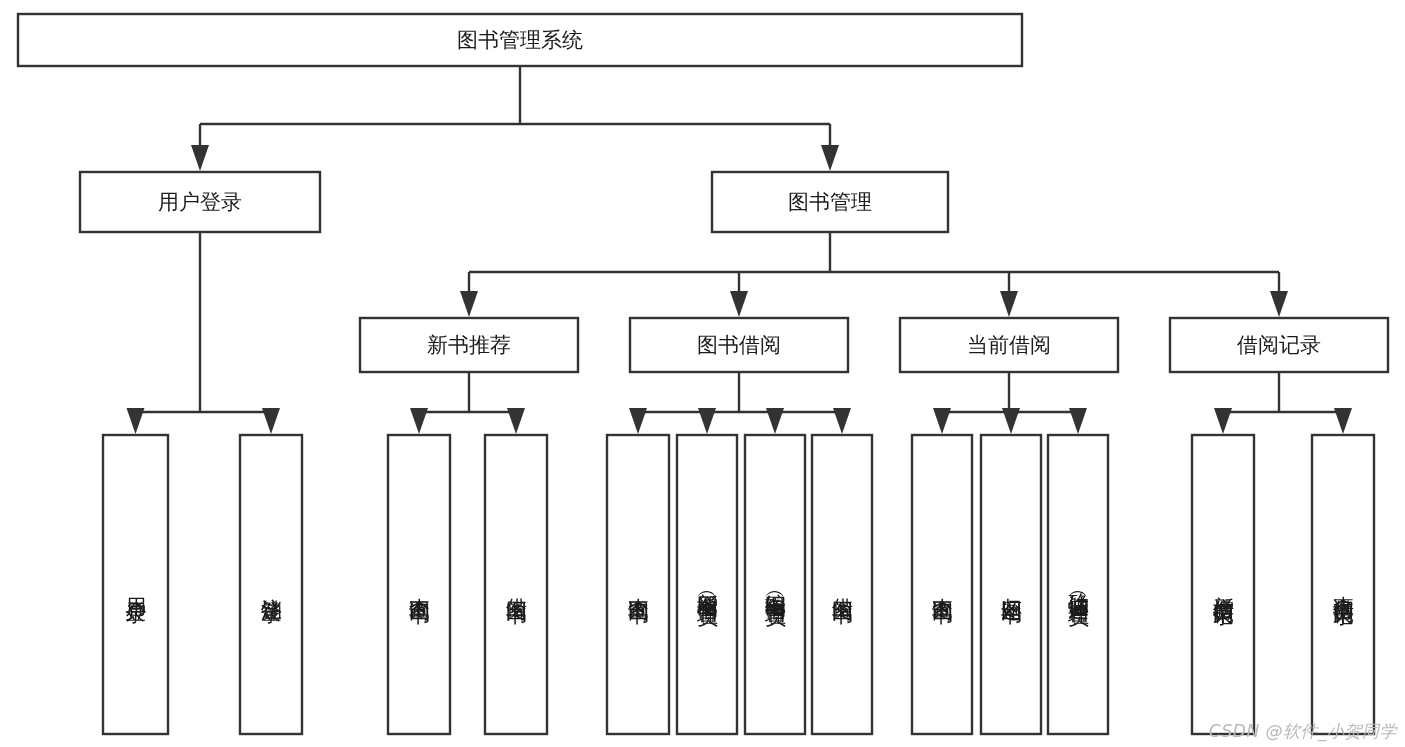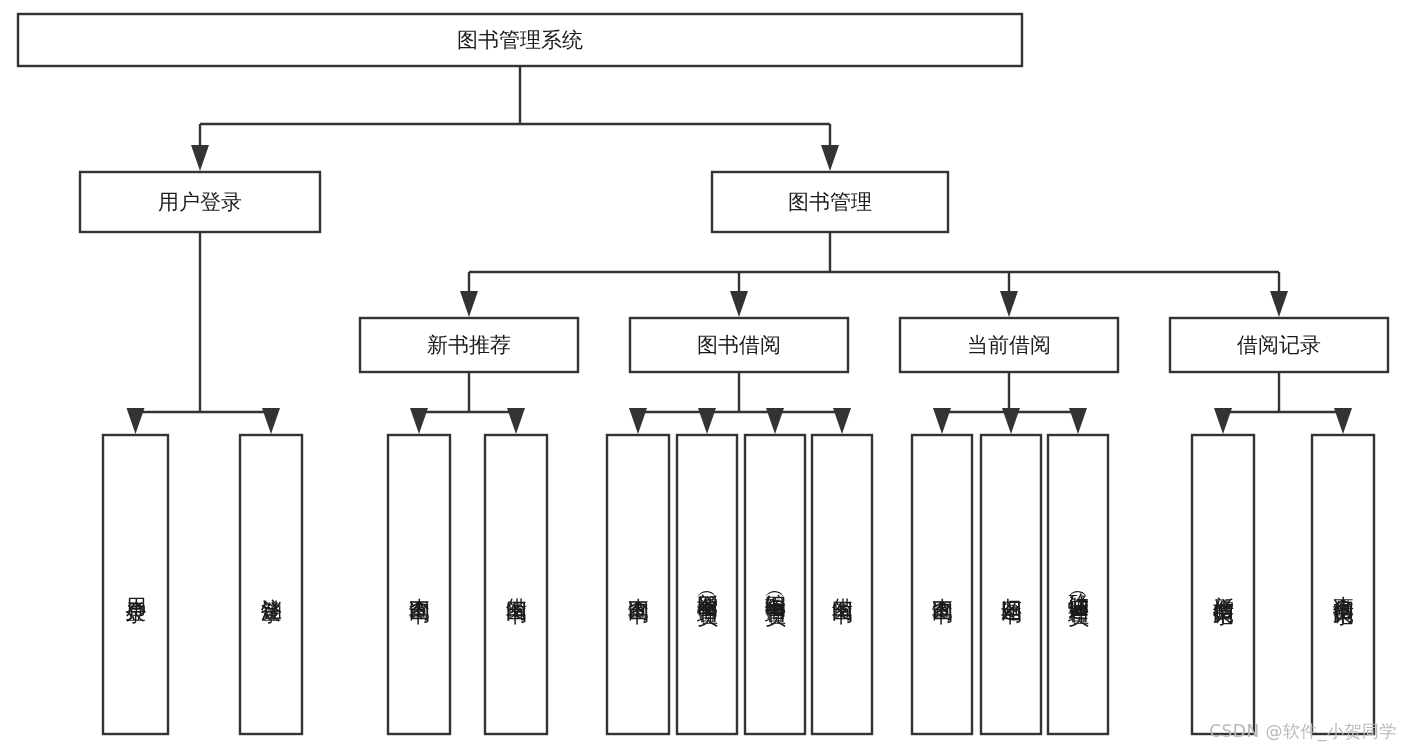--- a/index.html
+++ b/index.html
@@ -68,20 +68,21 @@
   }
   #watermark {
     position: absolute;
     right: 8px;
     bottom: 4px;
     font-family: "DejaVu Sans", "Liberation Sans", sans-serif;
     font-size: 17px;
     color: #b9b9b9;
     letter-spacing: 0.5px;
     white-space: nowrap;
+    font-style: italic;
   }
 </style>
 </head>
 <body>
 
 <div id="diagram-root">
 
   <svg id="tree-svg" viewBox="0 0 1405 747">
     <g id="connectors">
         <line x1="520" y1="66" x2="520" y2="124" class="connector"></line>

